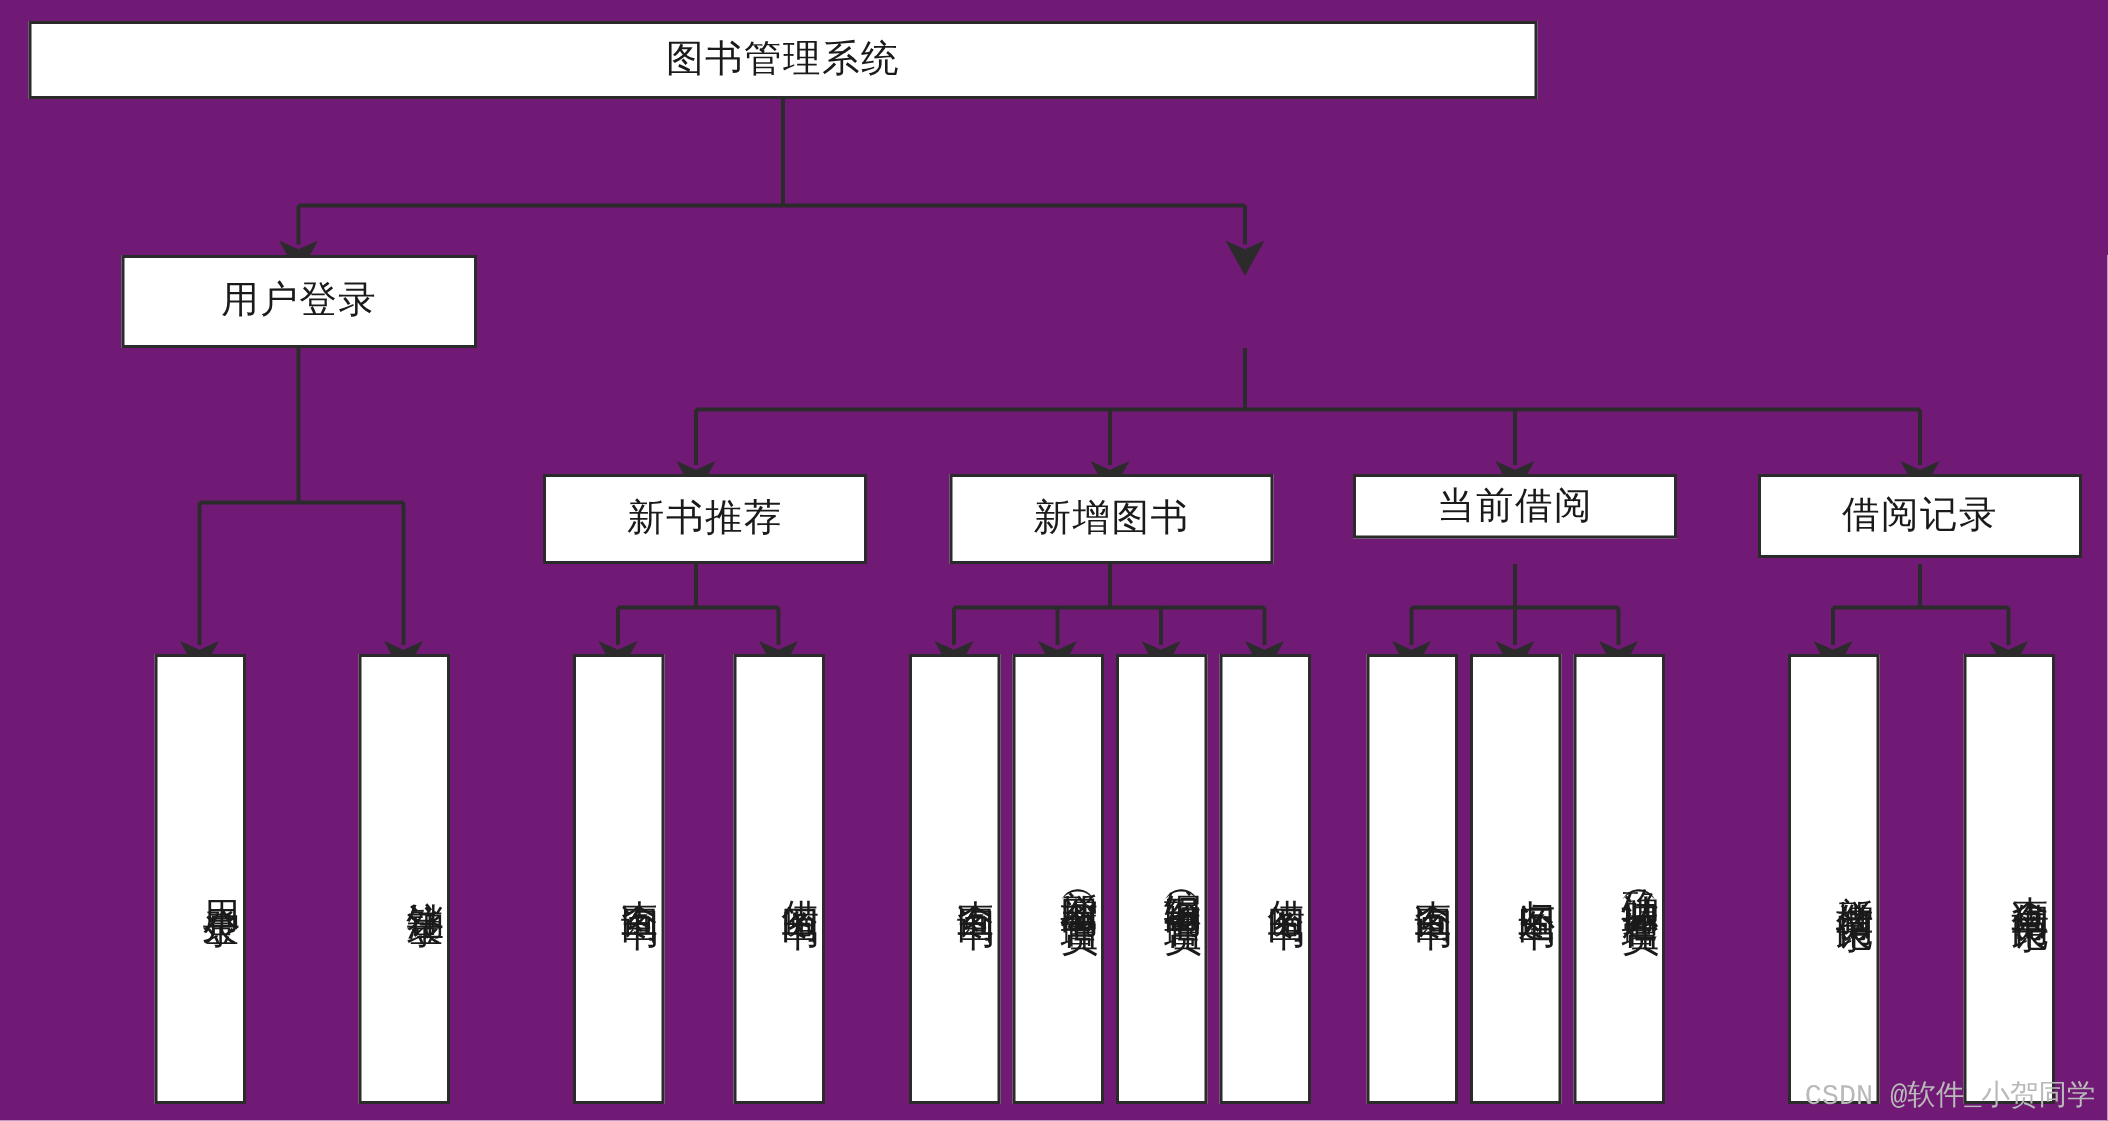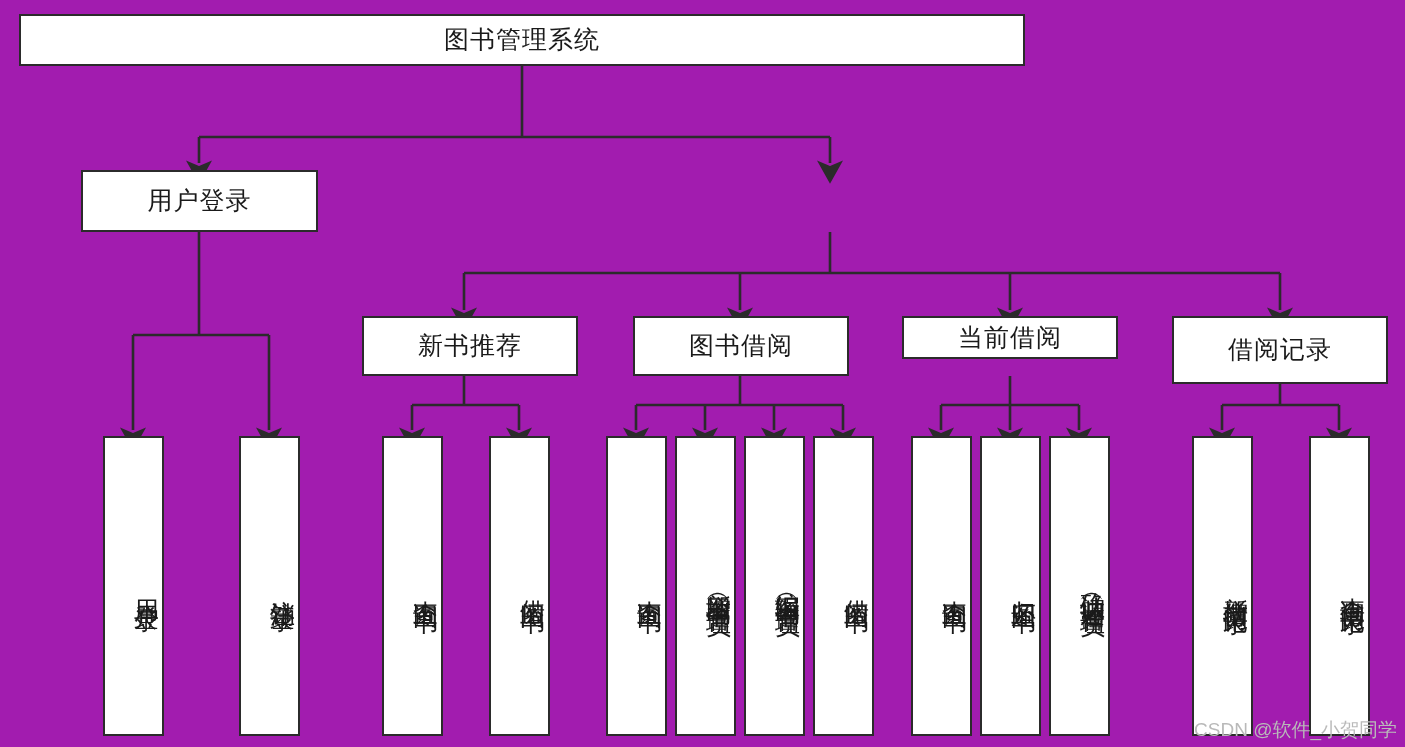--- a/index.html
+++ b/index.html
@@ -8,21 +8,21 @@
     padding: 0;
     background: #ffffff;
   }
   body {
     font-family: "Liberation Sans", "DejaVu Sans", sans-serif;
   }
   #diagram-root {
     position: relative;
     width: 1405px;
     height: 747px;
-    background: #a21caf;
+    background: #701a75;
     overflow: hidden;
   }
   svg.wires {
     position: absolute;
     left: 0;
     top: 0;
     width: 1405px;
     height: 747px;
     pointer-events: none;
   }
@@ -55,20 +55,21 @@
     justify-content: center;
   }
   .watermark {
     position: absolute;
     right: 8px;
     bottom: 4px;
     font-size: 19px;
     color: #b9b9b9;
     white-space: nowrap;
     user-select: none;
+    font-family: Liberation Mono, monospace;
   }
 </style>
 </head>
 <body>
 
 <div id="diagram-root">
 
   <svg class="wires" viewBox="0 0 1405 747" xmlns="http://www.w3.org/2000/svg">
     <defs>
       <marker id="arrow" markerWidth="9" markerHeight="10" refX="1" refY="5" orient="auto" markerUnits="strokeWidth">
@@ -117,23 +118,23 @@
       <path d="M1222,405 L1222,430" marker-end="url(#arrow)"></path>
       <path d="M1339,405 L1339,430" marker-end="url(#arrow)"></path>
     </g>
   </svg>
 
   <div class="node node-h" style="left:19px; top:14px; width:1006px; height:52px;">图书管理系统</div>
 
   <div class="node node-h" style="left:81px; top:170px; width:237px; height:62px;">用户登录</div>
 
   <div class="node node-h" style="left:362px; top:316px; width:216px; height:60px;">新书推荐</div>
-  <div class="node node-h" style="left:633px; top:316px; width:216px; height:60px;">图书借阅</div>
+  <div class="node node-h" style="left:633px; top:316px; width:216px; height:60px;">新增图书</div>
   <div class="node node-h" style="left:902px; top:316px; width:216px; height:43px;">当前借阅</div>
-  <div class="node node-h" style="left:1172px; top:316px; width:216px; height:68px;">借阅记录</div>
+  <div class="node node-h" style="left:1172px; top:316px; width:216px; height:56px;">借阅记录</div>
 
   <div class="node node-v" style="left:103px; top:436px; width:61px; height:300px;">用户登录</div>
   <div class="node node-v" style="left:239px; top:436px; width:61px; height:300px;">注销登录</div>
 
   <div class="node node-v" style="left:382px; top:436px; width:61px; height:300px;">查询图书</div>
   <div class="node node-v" style="left:489px; top:436px; width:61px; height:300px;">借阅图书</div>
 
   <div class="node node-v" style="left:606px; top:436px; width:61px; height:300px;">查询图书</div>
   <div class="node node-v" style="left:675px; top:436px; width:61px; height:300px;">新增图书（管理员）</div>
   <div class="node node-v" style="left:744px; top:436px; width:61px; height:300px;">编辑图书（管理员）</div>

